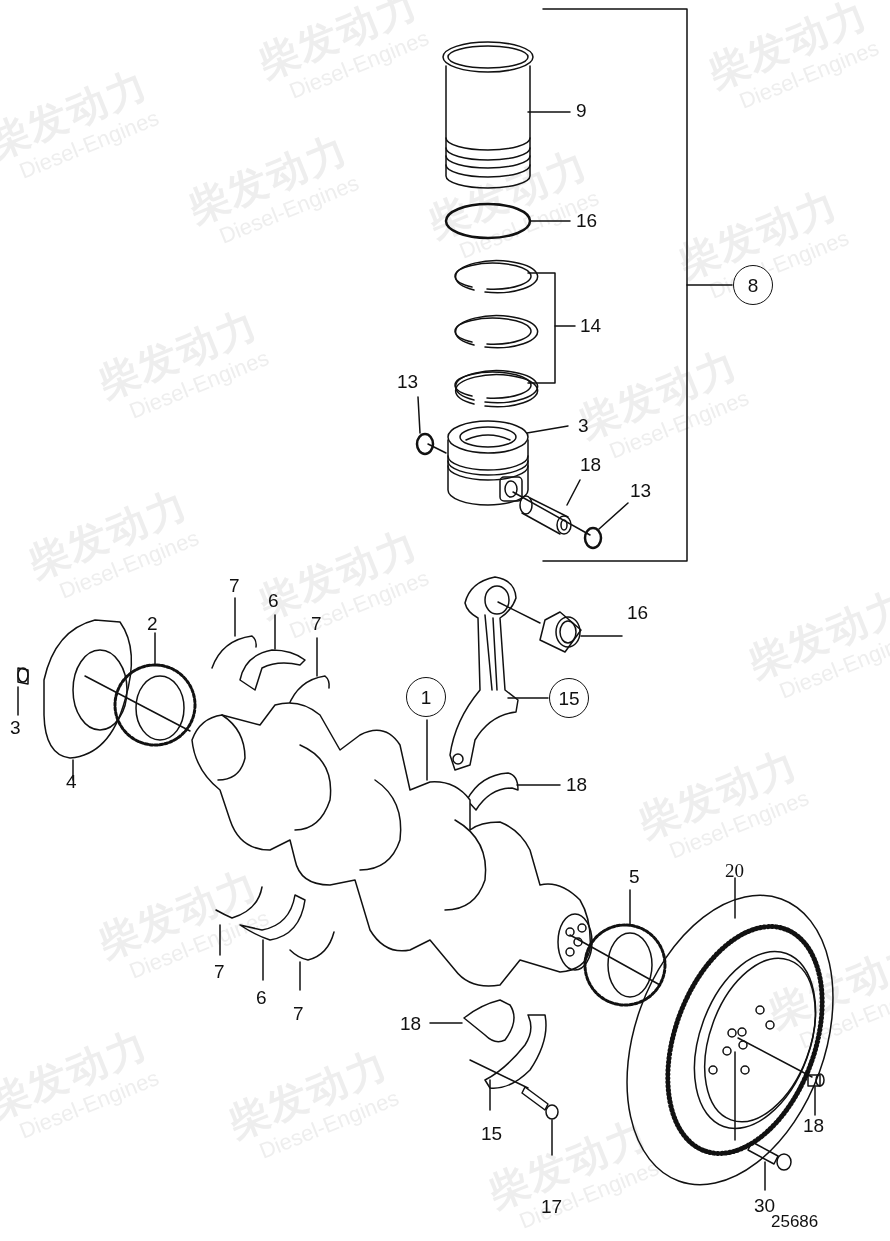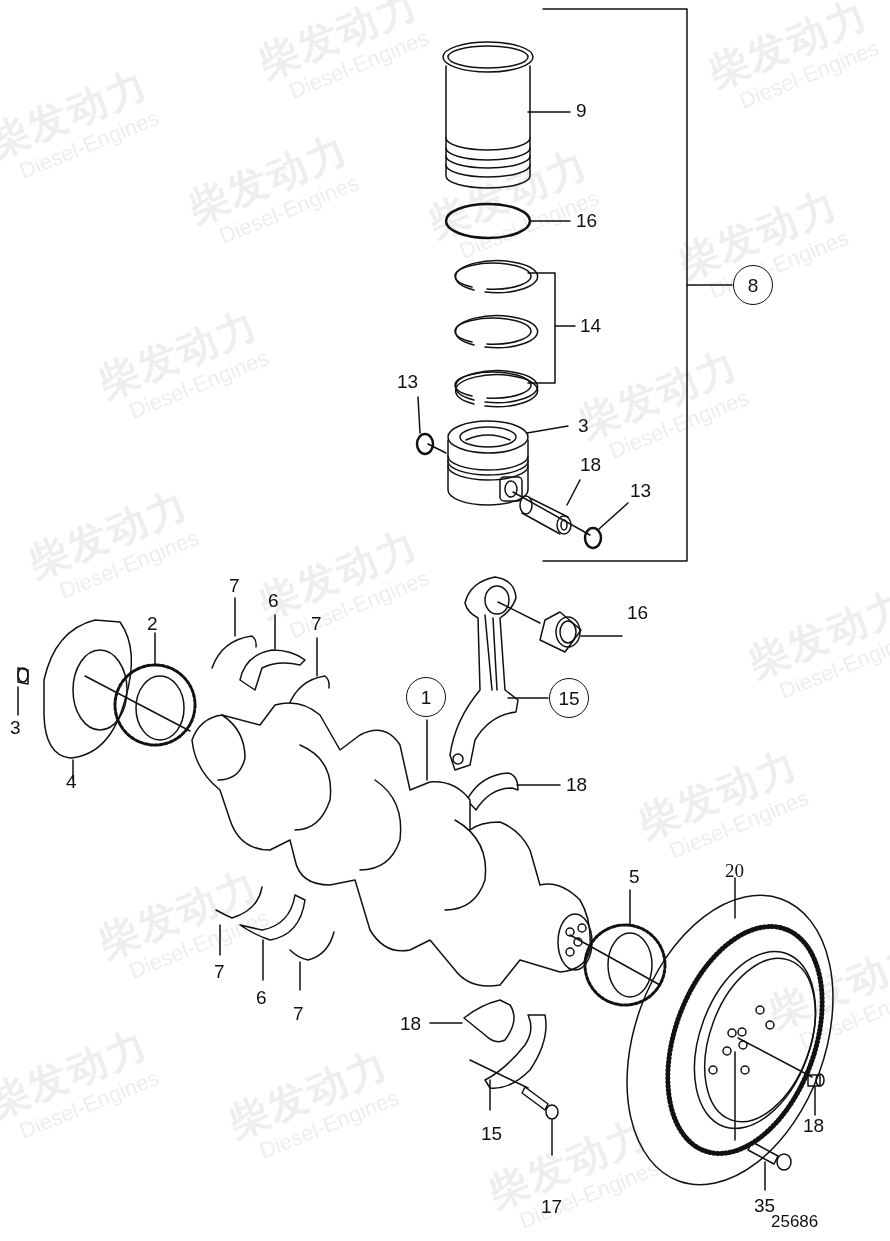--- a/index.html
+++ b/index.html
@@ -295,17 +295,17 @@
     <div class="lbl" style="left:566px;top:775px;">18</div>
     <div class="lbl" style="left:725px;top:861px;font-family:Liberation Serif, serif;">20</div>
     <div class="lbl" style="left:629px;top:867px;">5</div>
     <div class="lbl" style="left:214px;top:962px;">7</div>
     <div class="lbl" style="left:256px;top:988px;">6</div>
     <div class="lbl" style="left:293px;top:1004px;">7</div>
     <div class="lbl" style="left:400px;top:1014px;">18</div>
     <div class="lbl" style="left:803px;top:1116px;">18</div>
     <div class="lbl" style="left:481px;top:1124px;">15</div>
     <div class="lbl" style="left:541px;top:1197px;">17</div>
-    <div class="lbl" style="left:754px;top:1196px;">35</div>
+    <div class="lbl" style="left:754px;top:1196px;">30</div>
   </div>
 
   <div class="drawing-number" style="left:771px;top:1212px;">25686</div>
 </div>
 
 </body></html>

